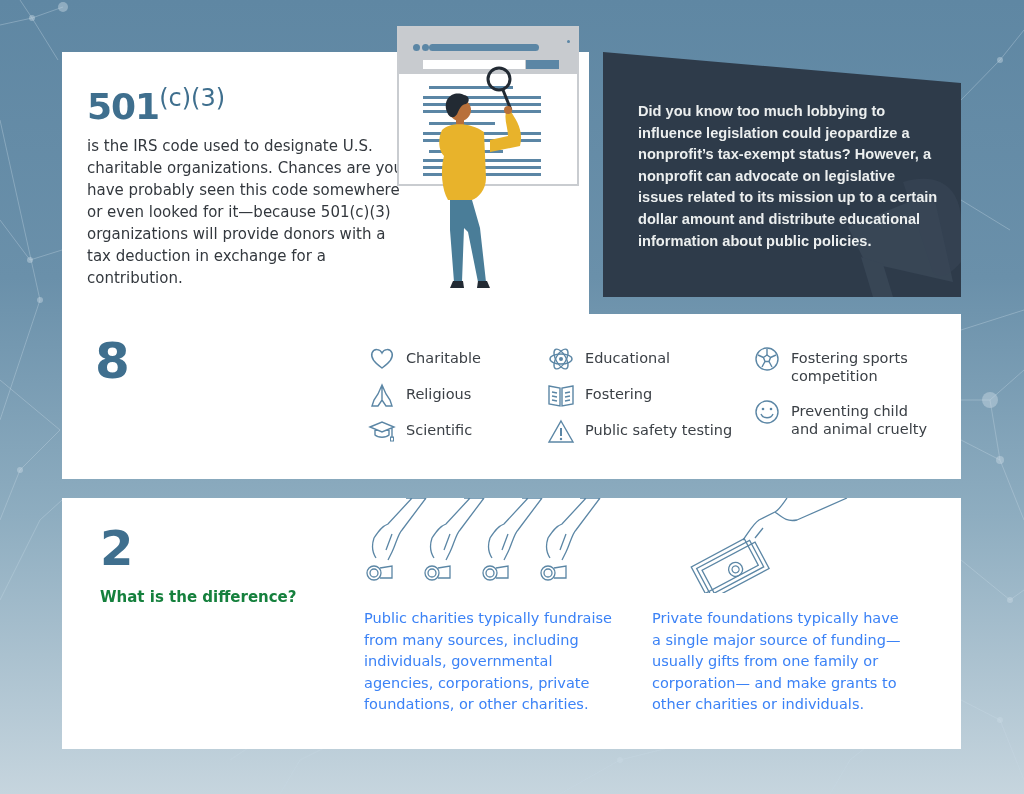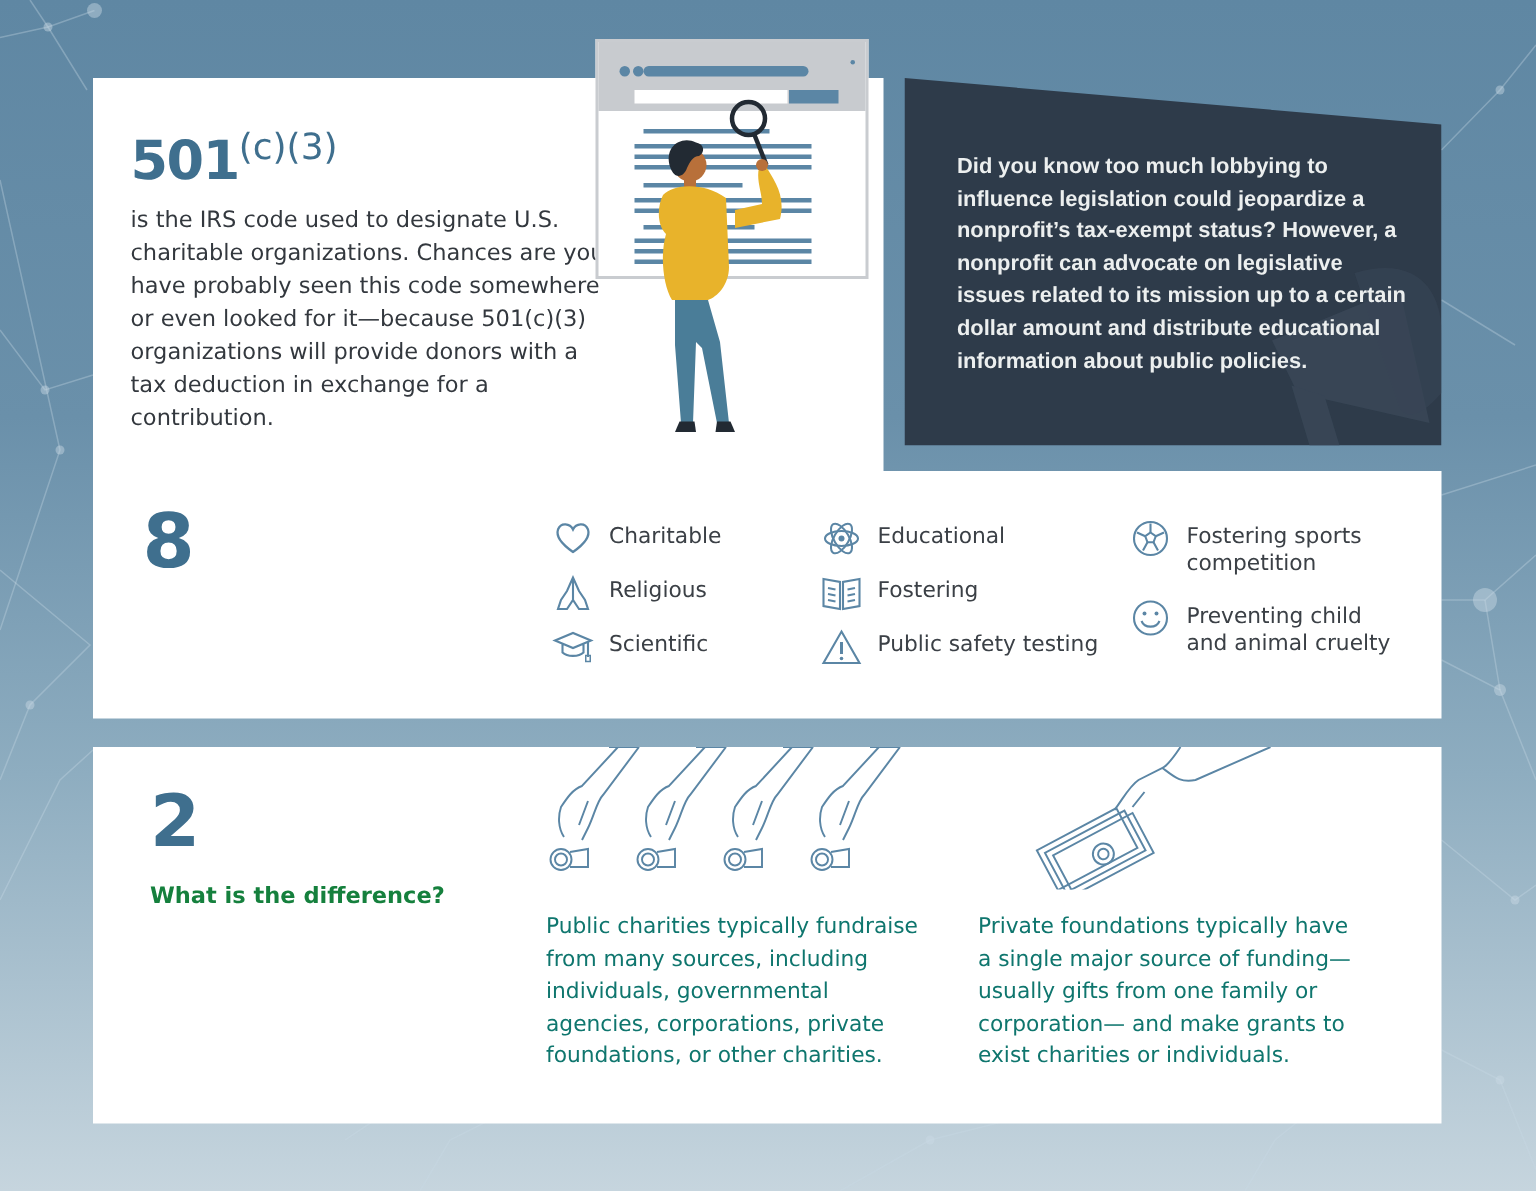--- a/index.html
+++ b/index.html
@@ -67,21 +67,21 @@
 
   
   #categories-num { left: 38px; top: 22px; font-size: 48px; }
   #categories-desc {
     position: absolute; left: 38px; top: 88px; width: 220px;
     font-size: 15px; line-height: 23px; color: #33383e;
   }
   #categories-desc .q { display: block; font-weight: bold; color: #15803d; }
   .col-text {
     position: absolute; top: 110px; width: 260px;
-    font-size: 14.5px; line-height: 21.5px; color: #0f766e;
+    font-size: 14.5px; line-height: 21.5px; color: #3b82f6;
   }
   #public-text { left: 302px; }
   #private-text { left: 590px; }
 </style>
 </head>
 <body>
 
 <svg class="bg-network" viewBox="0 0 1024 794">
   <g stroke="#c9dae5" stroke-opacity="0.35" stroke-width="1" fill="none">
     <polyline points="0,25 32,18 63,7"></polyline>
@@ -283,14 +283,14 @@
         <rect x="8" y="52" width="60" height="30"></rect>
         <rect x="12" y="56" width="60" height="30"></rect>
         <rect x="16" y="60" width="60" height="30"></rect>
         <circle cx="46" cy="75" r="7"></circle>
           <circle cx="46" cy="75" r="3.5"></circle>
       </g>
     </g>
   </svg>
 
   <p class="col-text" id="public-text">Public charities typically fundraise from many sources, including individuals, governmental agencies, corporations, private foundations, or other charities.</p>
-  <p class="col-text" id="private-text">Private foundations typically have a single major source of funding—usually gifts from one family or corporation— and make grants to exist charities or individuals.</p>
+  <p class="col-text" id="private-text">Private foundations typically have a single major source of funding—usually gifts from one family or corporation— and make grants to other charities or individuals.</p>
 </section>
 
 </body></html>

